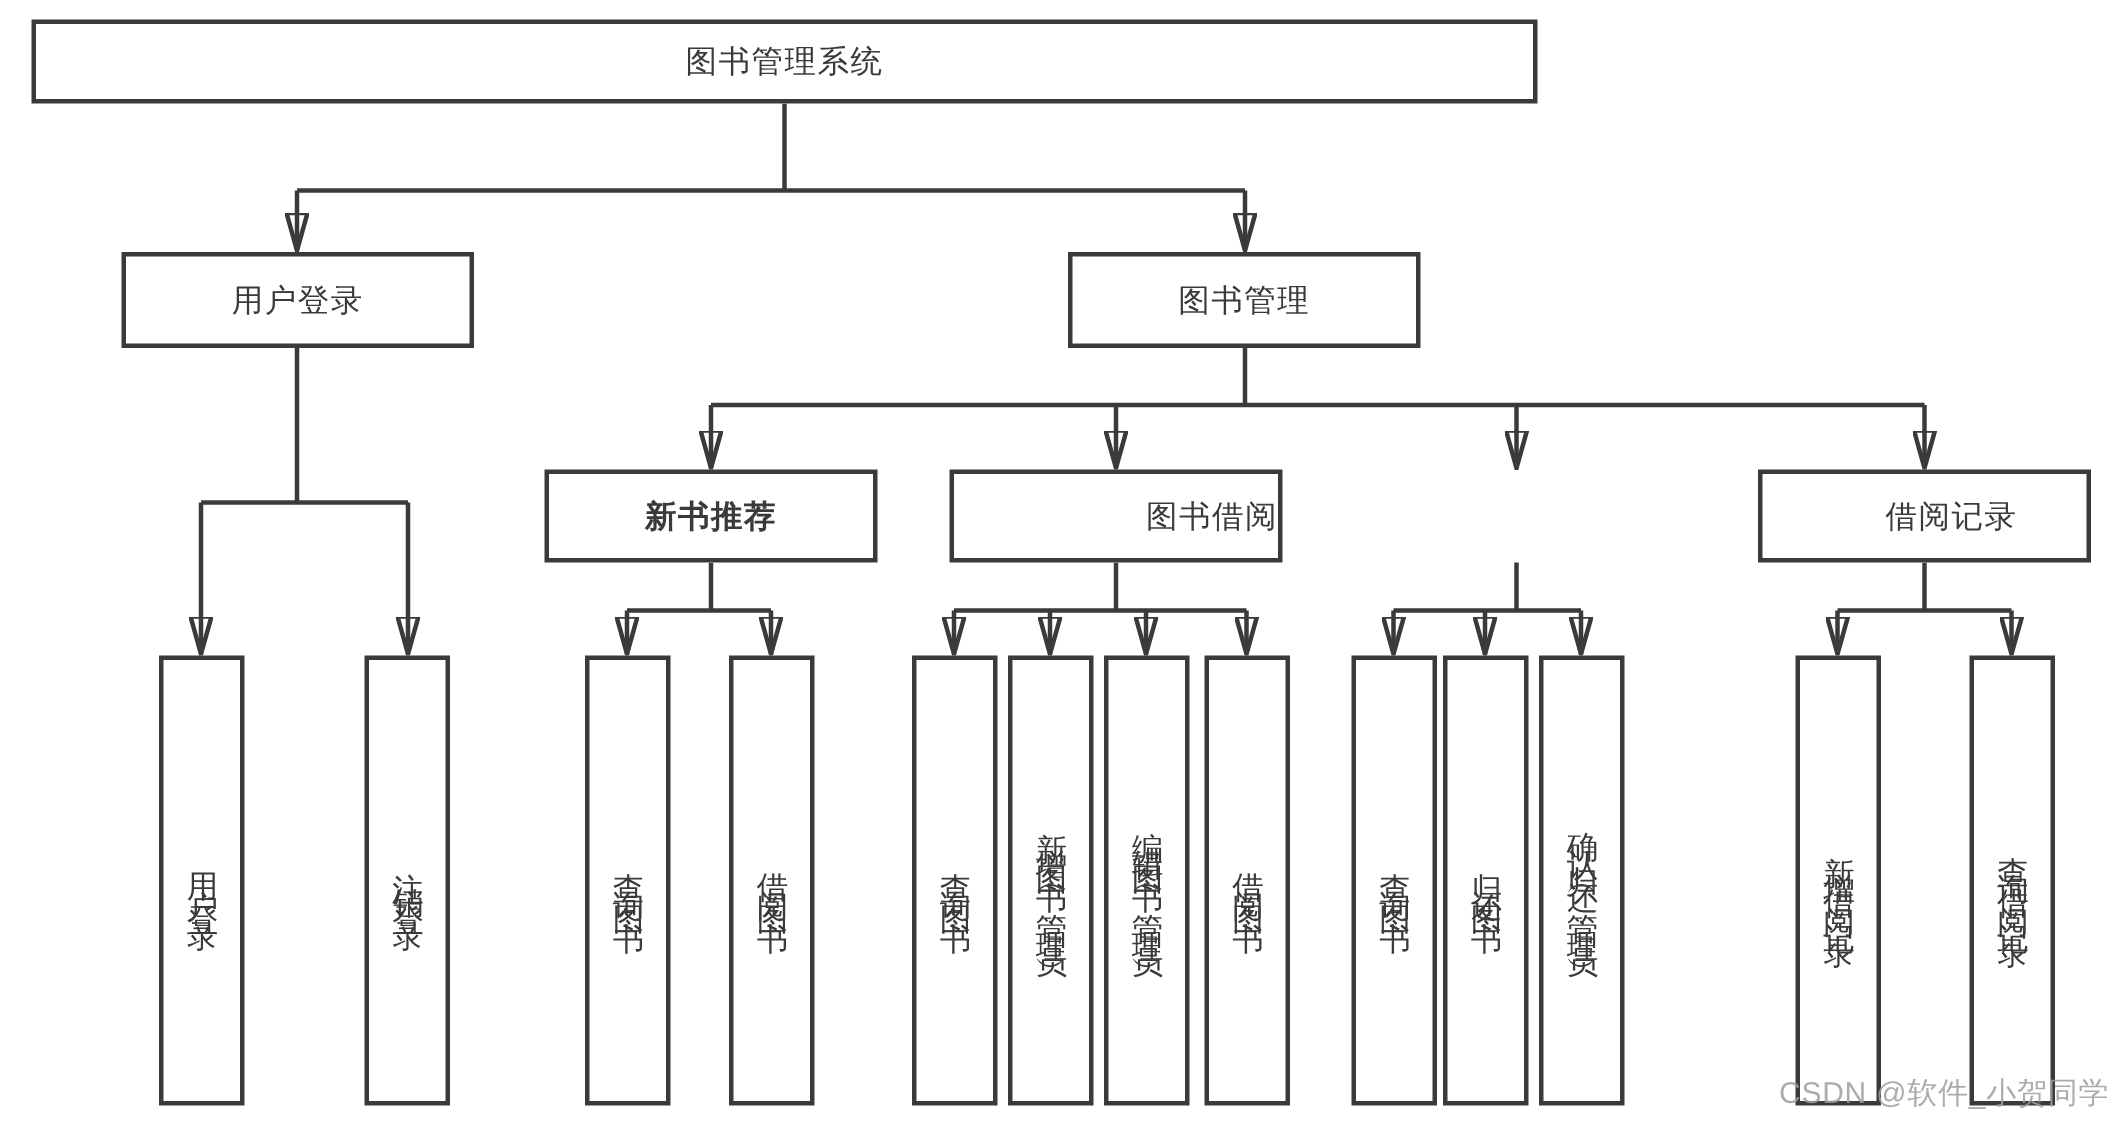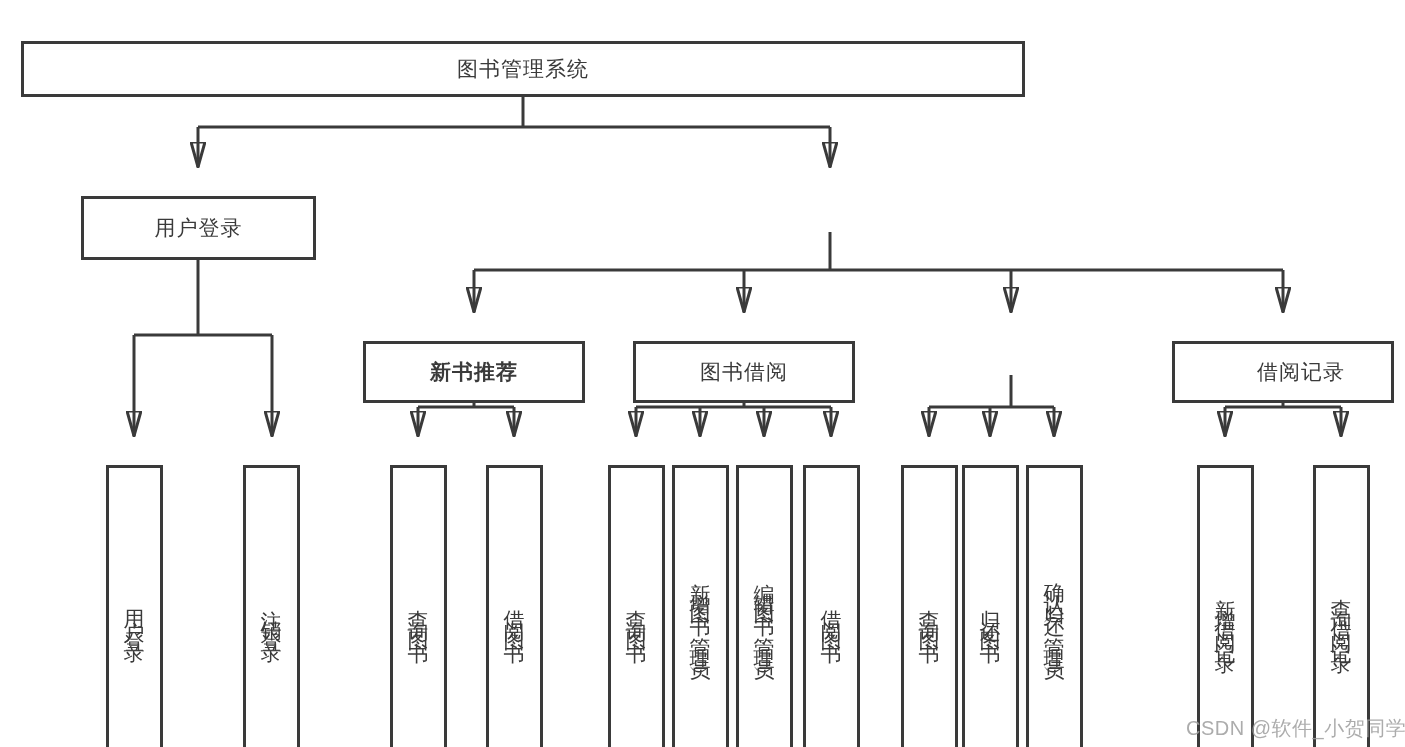--- a/index.html
+++ b/index.html
@@ -20,21 +20,20 @@
     box-sizing: border-box;
     border: 3px solid #3a3a3a;
     background: #ffffff;
     display: flex;
     align-items: center;
     justify-content: center;
     color: #3a3a3a;
     font-size: 21px;
     letter-spacing: 1px;
     z-index: 2;
-    margin-top: 28px;
   }
   .node.leaf {
     width: 57px;
     height: 300px;
     top: 437px;
   }
   .leaf .vtext {
     writing-mode: vertical-rl;
     text-orientation: mixed;
     letter-spacing: 11px;
@@ -60,21 +59,21 @@
     color: rgba(158, 158, 158, 0.85);
     white-space: nowrap;
     z-index: 5;
     letter-spacing: 0.5px;
   }
   
   #n-root        { left: 21px;   top: 13px;  width: 1004px; height: 56px; }
   #n-user-login  { left: 81px;   top: 168px; width: 235px;  height: 64px; }
   #n-book-mgmt   { left: 712px;  top: 168px; width: 235px;  height: 64px; }
   #n-new-book    { left: 363px;  top: 313px; width: 222px;  height: 62px; font-weight: bold; }
-  #n-borrow      { left: 633px;  top: 313px; width: 222px;  height: 62px; }
+  #n-borrow      { left: 633px;  top: 313px; width: 222px;  height: 62px; justify-content: flex-end; }
   #n-current     { left: 900px;  top: 313px; width: 222px;  height: 62px; }
   #n-records     { left: 1172px; top: 313px; width: 222px;  height: 62px; padding-left: 36px; }
   #l-login       { left: 106px;  }
   #l-logout      { left: 243px;  }
   #l-nb-query    { left: 390px;  }
   #l-nb-borrow   { left: 486px;  }
   #l-bb-query    { left: 608px;  }
   #l-bb-add      { left: 672px;  }
   #l-bb-edit     { left: 736px;  }
   #l-bb-borrow   { left: 803px;  }
@@ -137,20 +136,23 @@
     <line x1="1341" y1="407" x2="1341" y2="436" marker-end="url(#ah)"></line>
   </svg>
 
   <div class="node" id="n-root">
     <span>图书管理系统</span>
   </div>
 
   <div class="node" id="n-user-login">
     <span>用户登录</span>
   </div>
+  <div class="node" id="n-book-mgmt">
+    <span>图书管理</span>
+  </div>
 
   <div class="node" id="n-new-book">
     <span>新书推荐</span>
   </div>
   <div class="node" id="n-borrow">
     <span>图书借阅</span>
   </div>
   <div class="node" id="n-records">
     <span>借阅记录</span>
   </div>

